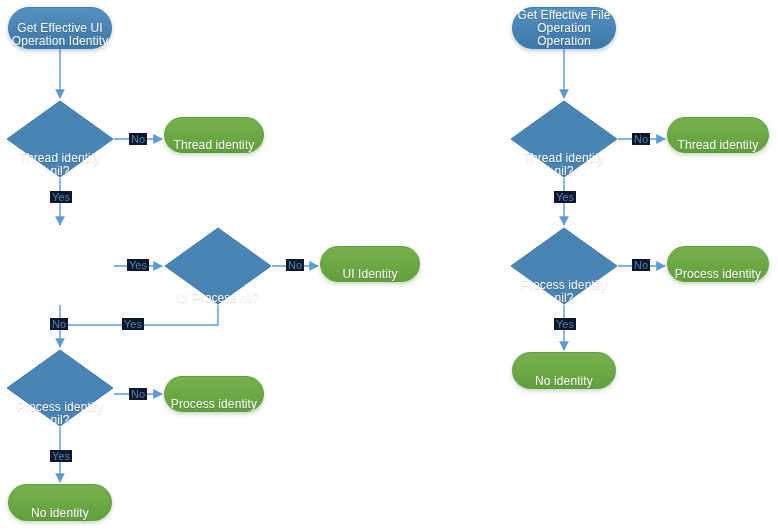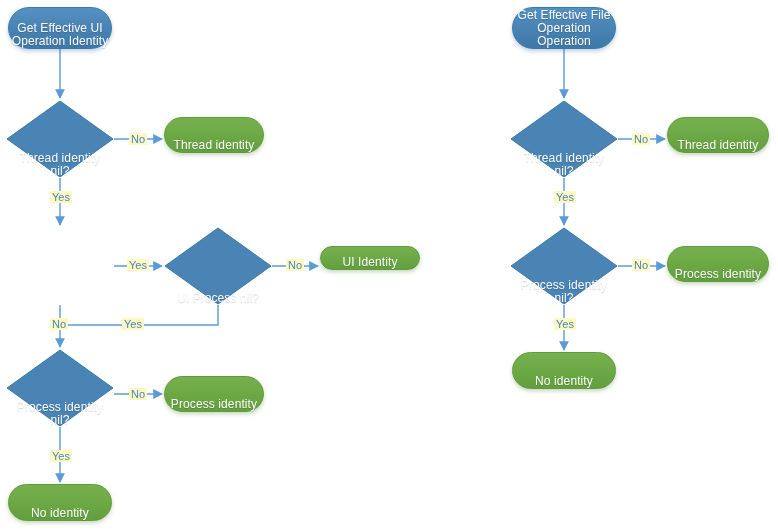--- a/index.html
+++ b/index.html
@@ -75,21 +75,21 @@
   .node-label {
     display: block;
     white-space: pre-line;
     text-shadow: 0 1px 1px rgba(0,0,0,0.18);
   }
   .edge-label {
     position: absolute;
     color: #4a86b8;
     font-size: 11px;
     line-height: 12px;
-    background: #fef9c3;
+    background: #0f172a;
     padding: 0 2px;
     white-space: nowrap;
   }
 </style>
 </head>
 <body>
 
 <div id="canvas">
 
   <svg id="edges" viewBox="0 0 778 532" xmlns="http://www.w3.org/2000/svg">
@@ -146,21 +146,21 @@
   </div>
 
 
   <div class="node shape-diamond" style="left:164px; top:227px; width:108px; height:78px;">
     <svg class="dmd-bg" viewBox="0 0 108 78" preserveAspectRatio="none">
       <polygon points="54,1 107,39 54,77 1,39" fill="#4a84b4" stroke="#3c7aab" stroke-width="1"></polygon>
     </svg>
     <span class="node-label dmd-label">UI Process nil?</span>
   </div>
 
-  <div class="node shape-round fill-green" style="left:320px; top:246px; width:100px; height:24px;">
+  <div class="node shape-round fill-green" style="left:320px; top:246px; width:100px; height:36px;">
     <span class="node-label">UI Identity</span>
   </div>
 
   <div class="node shape-diamond" style="left:6px; top:349px; width:108px; height:78px;">
     <svg class="dmd-bg" viewBox="0 0 108 78" preserveAspectRatio="none">
       <polygon points="54,1 107,39 54,77 1,39" fill="#4a84b4" stroke="#3c7aab" stroke-width="1"></polygon>
     </svg>
     <span class="node-label dmd-label">Process identity
 nil?</span>
   </div>

